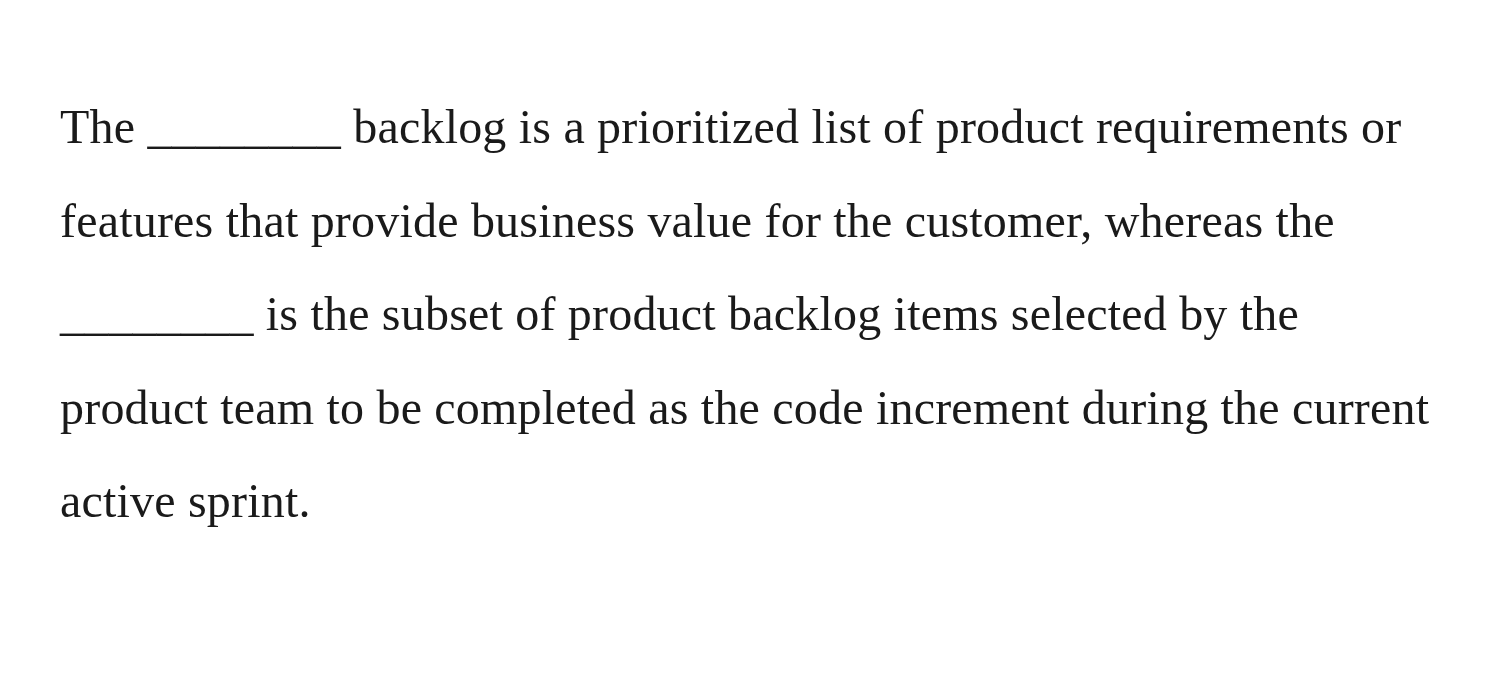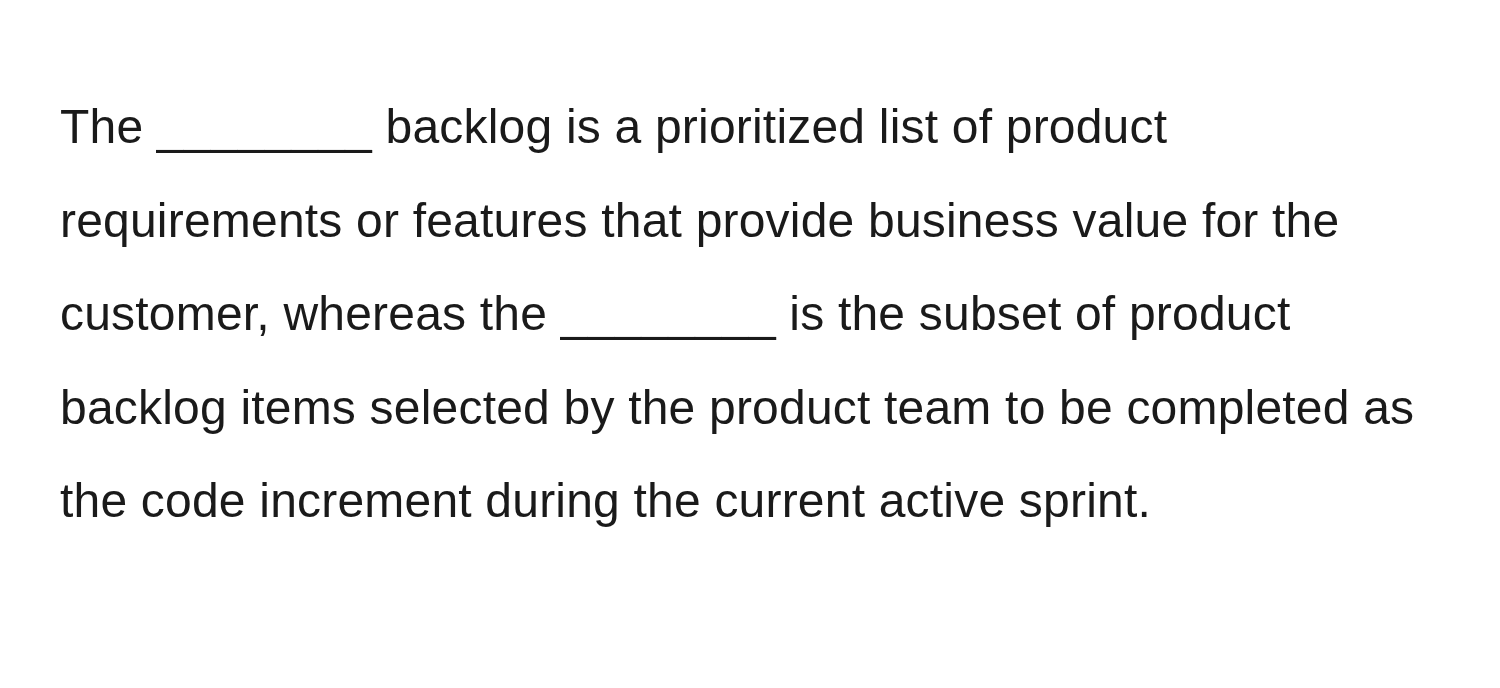--- a/index.html
+++ b/index.html
@@ -17,18 +17,19 @@
       justify-content: flex-start;
       padding: 80px 60px;
     }
     .question-text {
       font-size: 48px;
       line-height: 1.95;
       color: #1a1a1a;
       font-weight: 400;
       letter-spacing: 0.2px;
       max-width: 1400px;
+      font-family: Liberation Serif, serif;
     }
   </style>
 </head>
 <body>
 
 <p class="question-text">The ________ backlog is a prioritized list of product requirements or features that provide business value for the customer, whereas the ________ is the subset of product backlog items selected by the product team to be completed as the code increment during the current active sprint.</p>
 
 </body></html>

